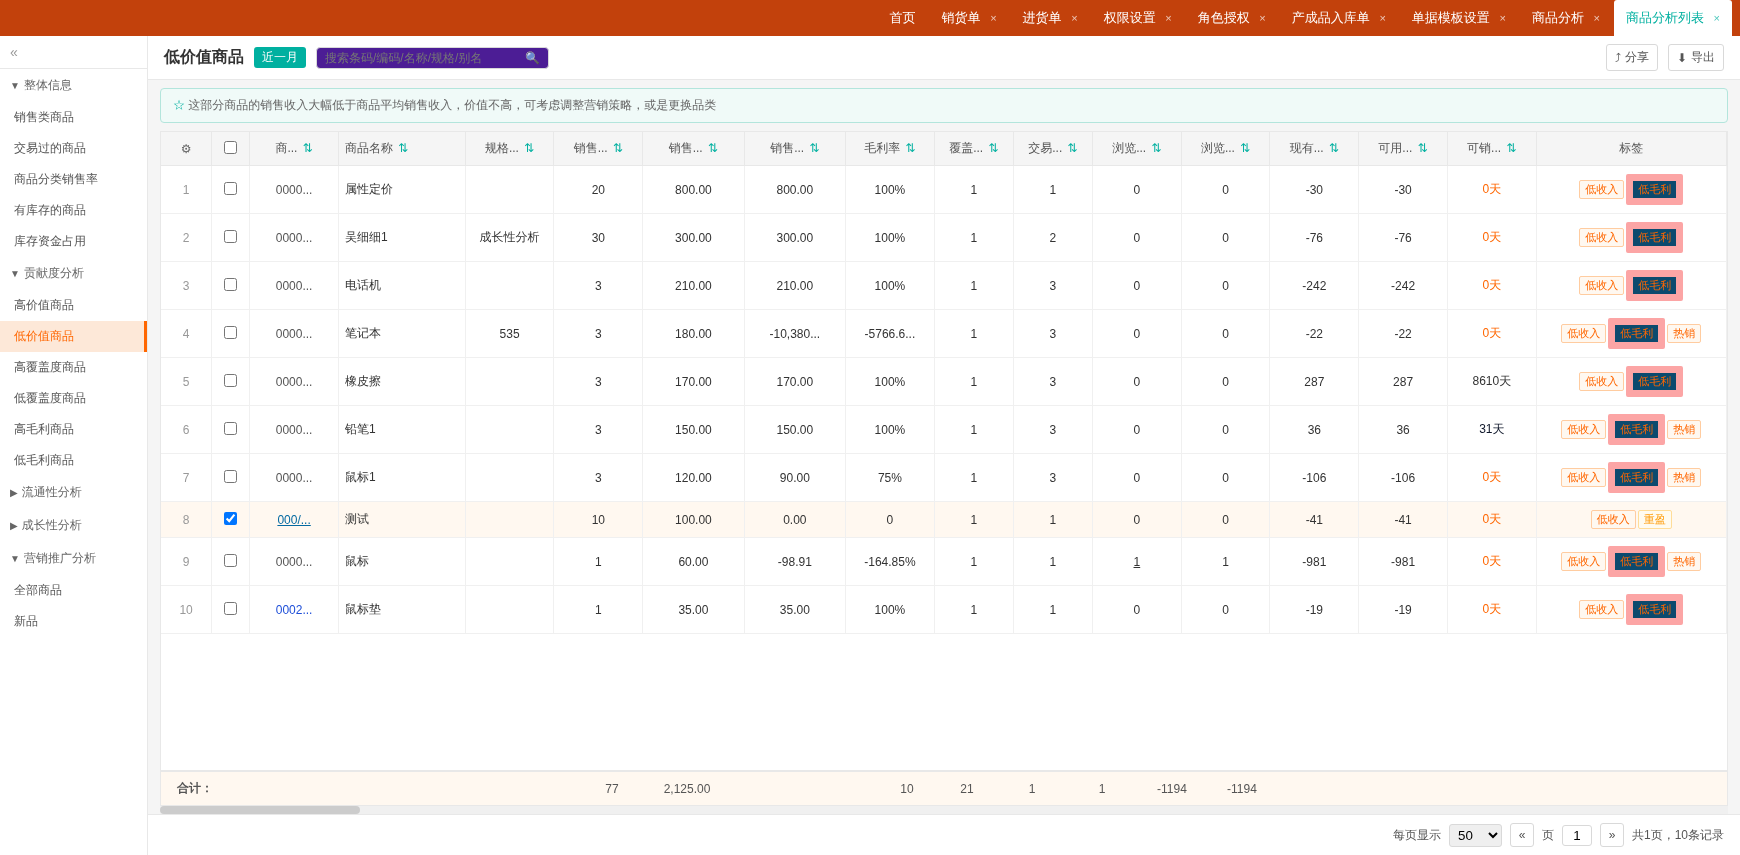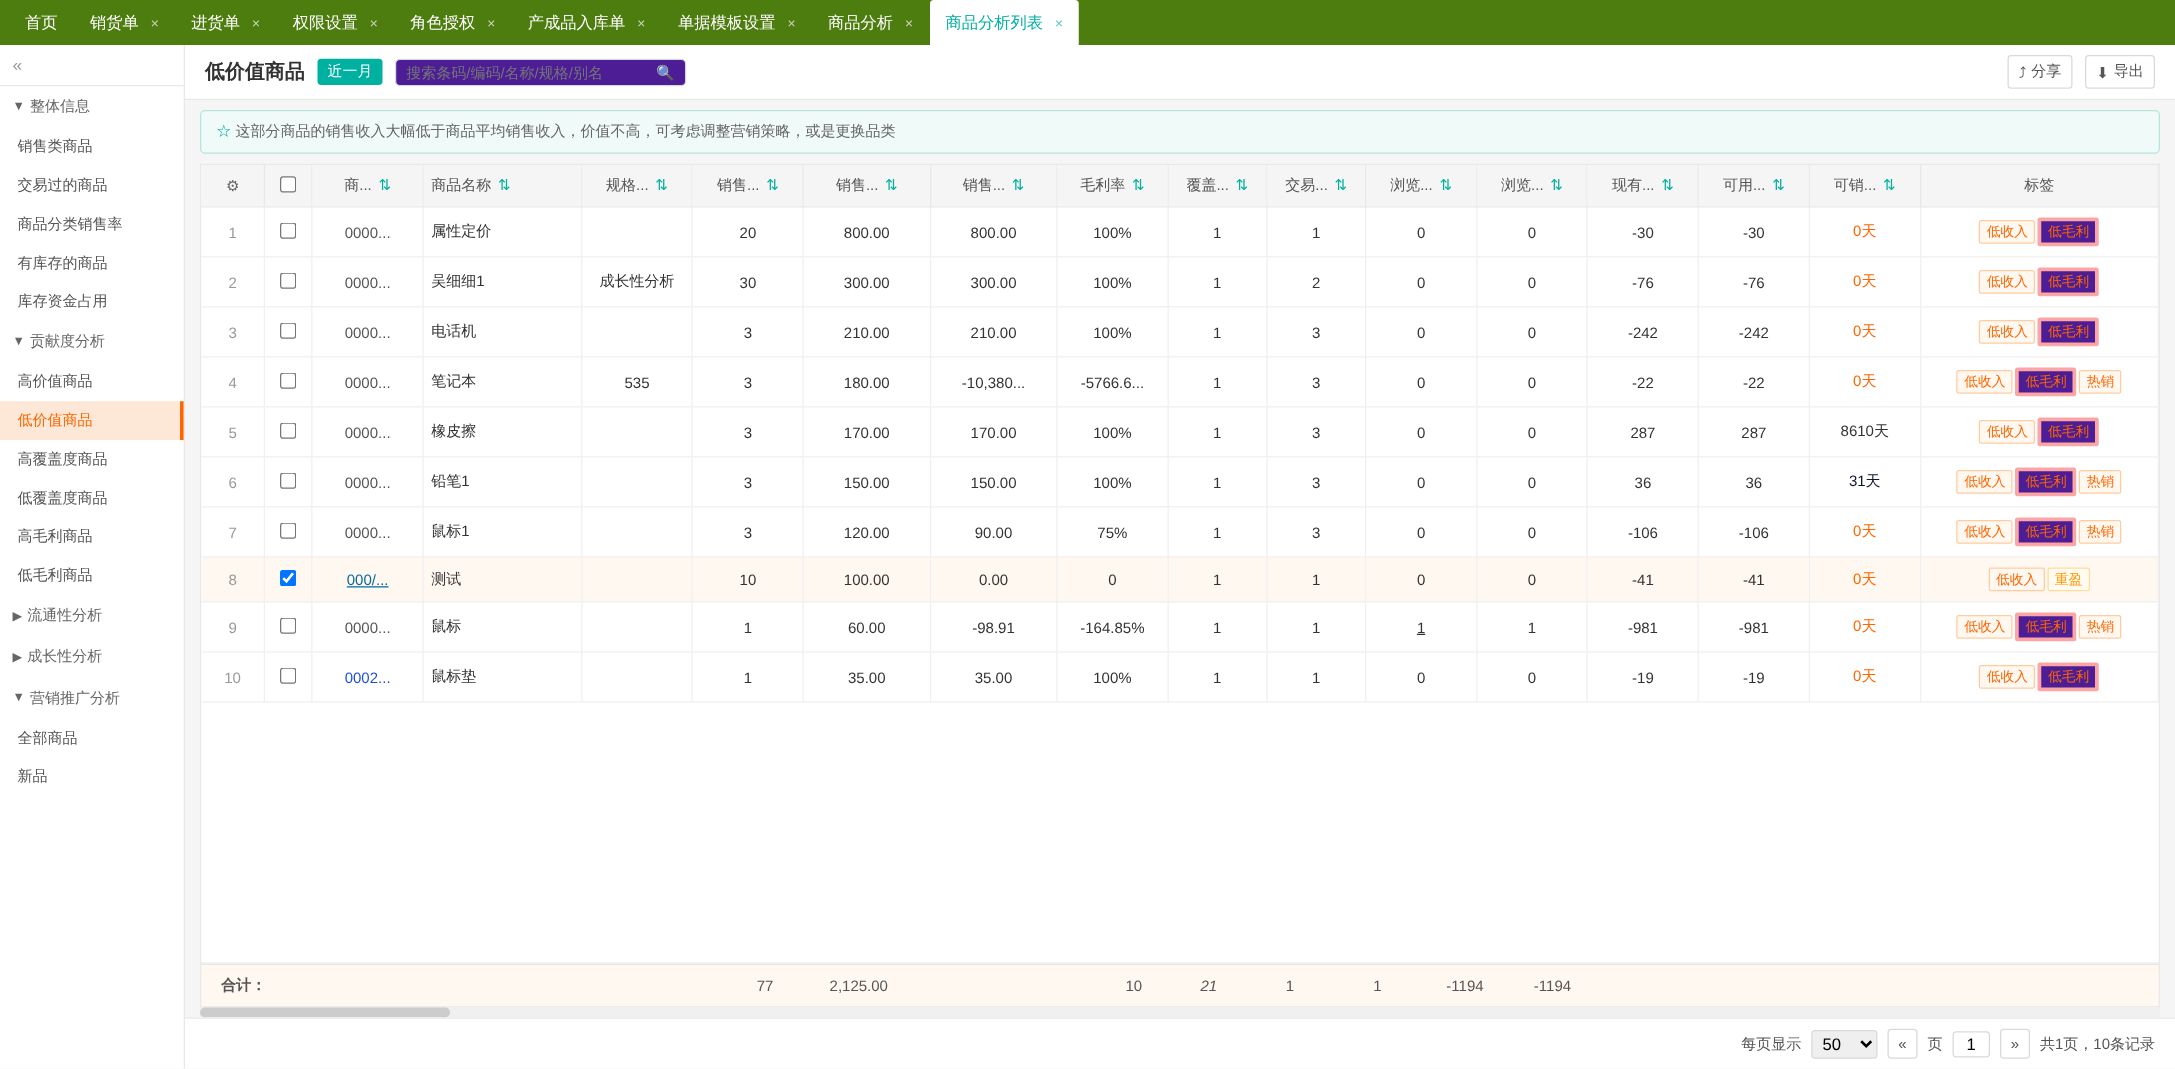--- a/index.html
+++ b/index.html
@@ -1,19 +1,19 @@
 <!DOCTYPE html>
 <html><head>
   <meta charset="utf-8">
   <style>
     * { margin: 0; padding: 0; box-sizing: border-box; }
     body { font-family: 'Microsoft YaHei', Arial, sans-serif; font-size: 12px; color: #333; background: #f5f5f5; width: 1740px; min-height: 855px; overflow-x: hidden; }
 
     
-    .top-nav { display: flex; align-items: center; background: #4d7c0f; height: 36px; padding: 0 8px; gap: 2px; }
+    .top-nav { display: flex; align-items: center; background: #c2410c; height: 36px; padding: 0 8px; gap: 2px; justify-content: flex-end; }
     .nav-item { color: #fff; padding: 0 12px; height: 36px; line-height: 36px; cursor: pointer; font-size: 13px; white-space: nowrap; }
     .nav-item.active { background: #fff; color: #00b0a0; border-radius: 3px 3px 0 0; }
     .nav-item .close-x { margin-left: 6px; opacity: 0.7; font-size: 11px; }
 
     
     .main-layout { display: flex; height: calc(855px - 36px); }
 
     
     .sidebar { width: 148px; background: #fff; border-right: 1px solid #e8e8e8; overflow-y: auto; flex-shrink: 0; }
     .sidebar-section-title { display: flex; align-items: center; padding: 8px 10px; color: #666; font-size: 12px; cursor: pointer; }
@@ -39,21 +39,21 @@
     
     .table-container { flex: 1; overflow: auto; margin: 8px 12px 0; background: #fff; border: 1px solid #e8e8e8; }
     table { width: 100%; border-collapse: collapse; font-size: 12px; }
     thead tr { background: #f5f5f5; }
     th { padding: 8px 6px; border-bottom: 1px solid #e8e8e8; border-right: 1px solid #e8e8e8; color: #555; font-weight: normal; text-align: center; white-space: nowrap; position: relative; cursor: pointer; }
     th .sort-icon { color: #00b0a0; margin-left: 2px; }
     td { padding: 7px 6px; border-bottom: 1px solid #f0f0f0; border-right: 1px solid #f0f0f0; text-align: center; color: #333; }
     tr.highlighted td { background: #fff8f0; }
     .tag { display: inline-block; padding: 1px 5px; border-radius: 2px; font-size: 11px; margin: 1px; }
     .tag-low-income { color: #ff6600; border: 1px solid #ffcca0; background: #fff8f0; }
-    .tag-low-margin { color: #ff6600; border: 3px solid #fca5a5; background: #4c1d95; }
+    .tag-low-margin { color: #ff6600; border: 7px solid #fca5a5; background: #0c4a6e; }
     .tag-hot { color: #ff6600; border: 1px solid #ffcca0; background: #fff8f0; }
     .tag-price { color: #ff9900; border: 1px solid #ffdd99; background: #fffbf0; }
 
     
     .table-footer { background: #fff8f0; border: 1px solid #e8e8e8; margin: 0 12px; padding: 8px 16px; display: flex; align-items: center; font-size: 12px; color: #555; gap: 0; }
     .footer-label { width: 160px; font-weight: bold; }
 
     
     .pagination-bar { background: #fff; border-top: 1px solid #e8e8e8; padding: 8px 16px; display: flex; align-items: center; justify-content: flex-end; gap: 8px; font-size: 12px; color: #555; }
     .pagination-bar select { border: 1px solid #d9d9d9; padding: 2px 4px; border-radius: 3px; }
@@ -394,21 +394,21 @@
       <div class="footer-label">合计：</div>
       <div style="display:flex; flex:1; justify-content:flex-start; gap:0;">
         <span style="min-width:70px; text-align:center;"></span>
         <span style="min-width:100px; text-align:center;"></span>
         <span style="min-width:70px; text-align:center;"></span>
         <span style="min-width:70px; text-align:center;">77</span>
         <span style="min-width:80px; text-align:center;">2,125.00</span>
         <span style="min-width:80px; text-align:center;"></span>
         <span style="min-width:70px; text-align:center;"></span>
         <span style="min-width:60px; text-align:center;">10</span>
-        <span style="min-width:60px; text-align:center;font-style:italic;">21</span>
+        <span style="min-width:60px; text-align:center;">21</span>
         <span style="min-width:70px; text-align:center;">1</span>
         <span style="min-width:70px; text-align:center;">1</span>
         <span style="min-width:70px; text-align:center;">-1194</span>
         <span style="min-width:70px; text-align:center;">-1194</span>
       </div>
     </div>
 
     <div class="scrollbar-container">
       <div class="scrollbar-thumb"></div>
     </div>

